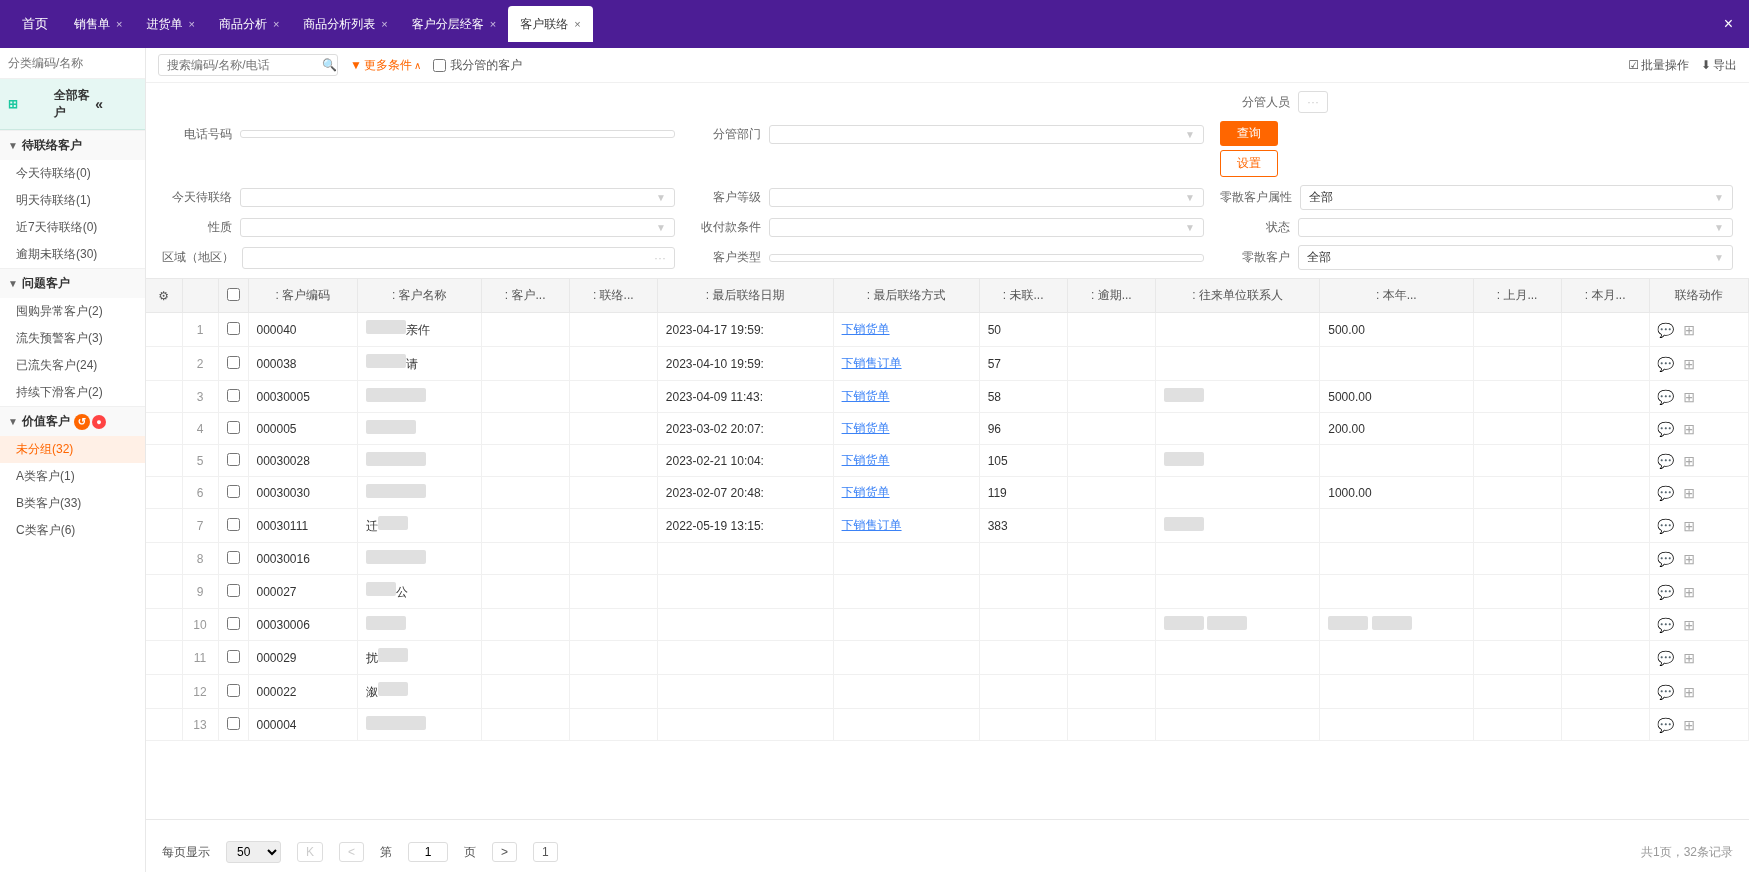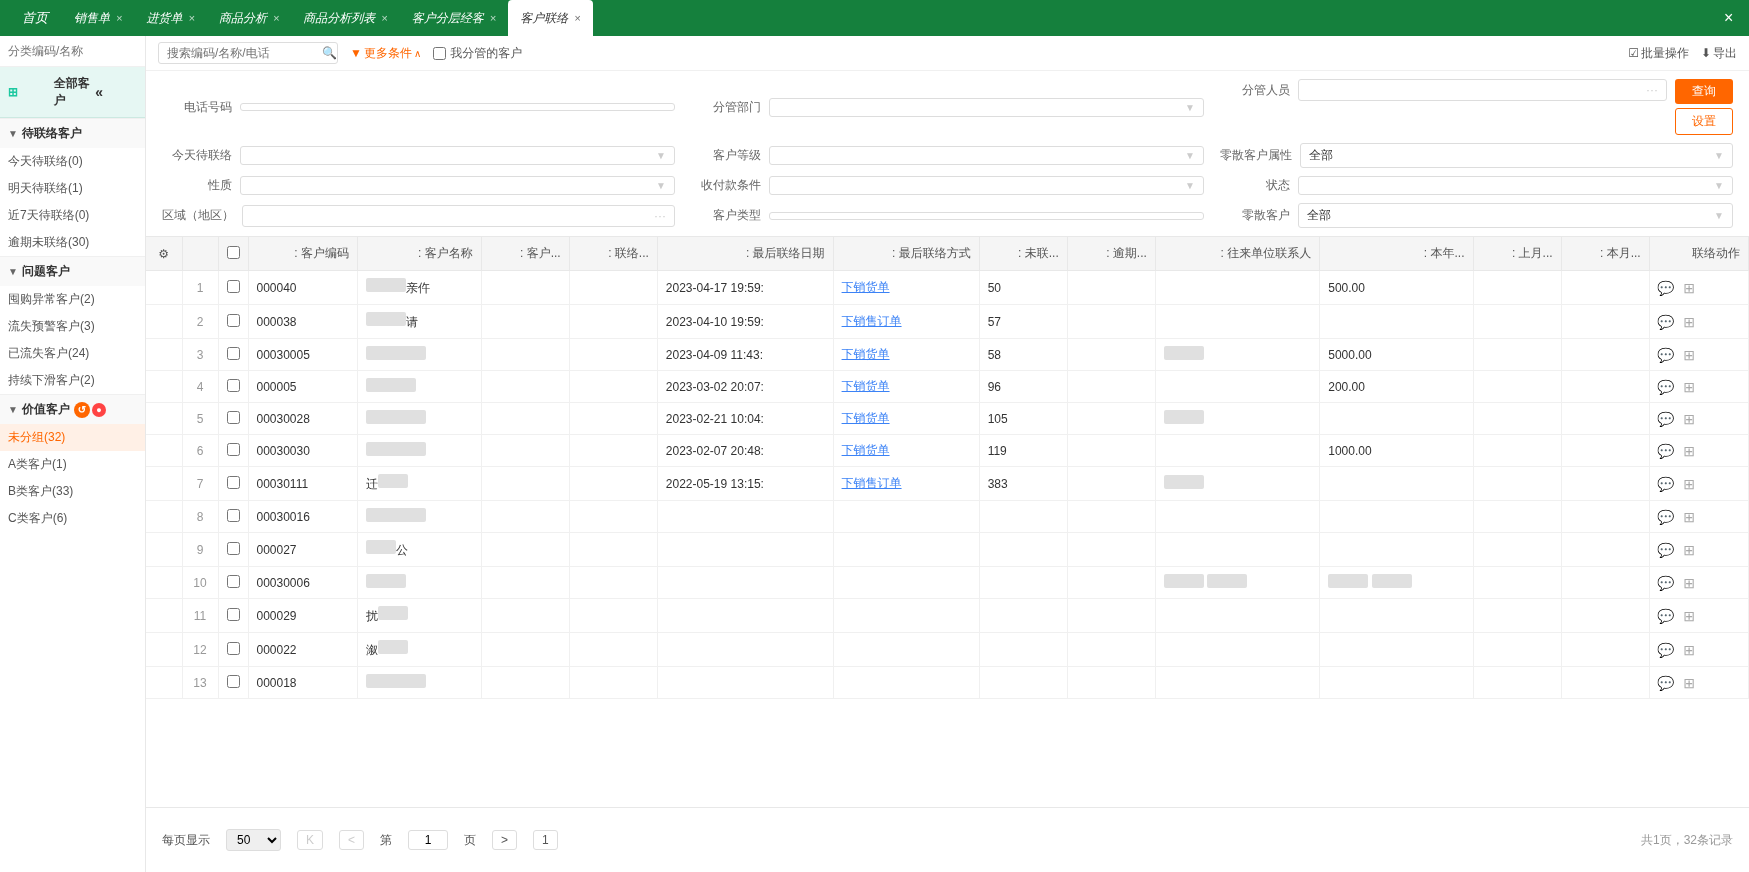--- a/index.html
+++ b/index.html
@@ -1,26 +1,25 @@
 <!DOCTYPE html>
 <html><head>
   <meta charset="utf-8">
   <style>
     * { box-sizing: border-box; margin: 0; padding: 0; font-family: "Microsoft YaHei", "PingFang SC", sans-serif; font-size: 12px; }
     body { background: #f5f5f5; overflow: hidden; }
 
     
     .top-nav {
-      background: #15803d;
-      display: flex;
-      align-items: center;
-      height: 36px;
+      background: #4c1d95;
+      display: flex;
+      align-items: center;
+      height: 48px;
       padding: 0 8px;
       color: white;
-      font-style: italic;
     }
     .nav-tab {
       padding: 0 12px;
       height: 36px;
       display: flex;
       align-items: center;
       cursor: pointer;
       color: white;
       font-size: 13px;
       gap: 4px;
@@ -79,21 +78,21 @@
       align-items: center;
       padding: 6px 8px;
       font-weight: bold;
       color: #333;
       cursor: pointer;
       background: #f9f9f9;
       border-top: 1px solid #f0f0f0;
     }
     .sidebar-section-header .arrow { font-size: 10px; margin-right: 4px; color: #666; }
     .sidebar-sub-item {
-      padding: 5px 12px 5px 8px;
+      padding: 5px 12px 5px 16px;
       cursor: pointer;
       color: #555;
     }
     .sidebar-sub-item.active { background: #fff0e6; color: #f60; }
 
     .all-customers-header {
       display: flex;
       align-items: center;
       padding: 8px 8px;
       background: #e6f7f3;
@@ -229,21 +228,21 @@
       width: 100%;
       border-collapse: collapse;
       min-width: 1200px;
     }
     thead tr {
       background: #f5f5f5;
       border-bottom: 1px solid #e8e8e8;
     }
     thead th {
       padding: 8px 8px;
-      text-align: right;
+      text-align: center;
       color: #555;
       font-weight: normal;
       border-right: 1px solid #e8e8e8;
       white-space: nowrap;
     }
     tbody tr {
       border-bottom: 1px solid #f0f0f0;
     }
     tbody td {
       padding: 7px 8px;
@@ -437,21 +436,21 @@
         <span class="adv-filter-label">电话号码</span>
         <div class="adv-filter-input"></div>
       </div>
       <div class="adv-filter-row">
         <span class="adv-filter-label">分管部门</span>
         <div class="adv-filter-input">
           <span></span>
             <span class="down-arrow">▼</span>
         </div>
       </div>
-      <div style="display:flex;align-items:flex-start;gap:8px;">
+      <div style="display:flex;align-items:flex-start;gap:8px;flex-direction:column;">
         <div class="adv-filter-row" style="flex:1;">
           <span class="adv-filter-label">分管人员</span>
           <div class="adv-filter-input">
             <span></span>
               <span class="dots">···</span>
           </div>
         </div>
         <div style="display:flex;flex-direction:column;gap:4px;">
           <button class="btn-query">查询</button>
           <button class="btn-reset">设置</button>
@@ -820,21 +819,21 @@
         <div class="action-icons">
           <span class="action-icon">💬</span>
           <span class="action-icon">⊞</span>
         </div>
       </td>
     </tr>
             <tr>
       <td></td>
       <td class="col-no">13</td>
       <td class="col-cb"><input type="checkbox" style=""></td>
-      <td>000018</td>
+      <td>000004</td>
       <td><span class="blurred" style="min-width:60px;"></span></td>
       <td></td>
       <td></td>
       <td></td>
       <td></td>
       <td></td>
       <td></td>
       <td></td>
       <td></td>
       <td></td>

